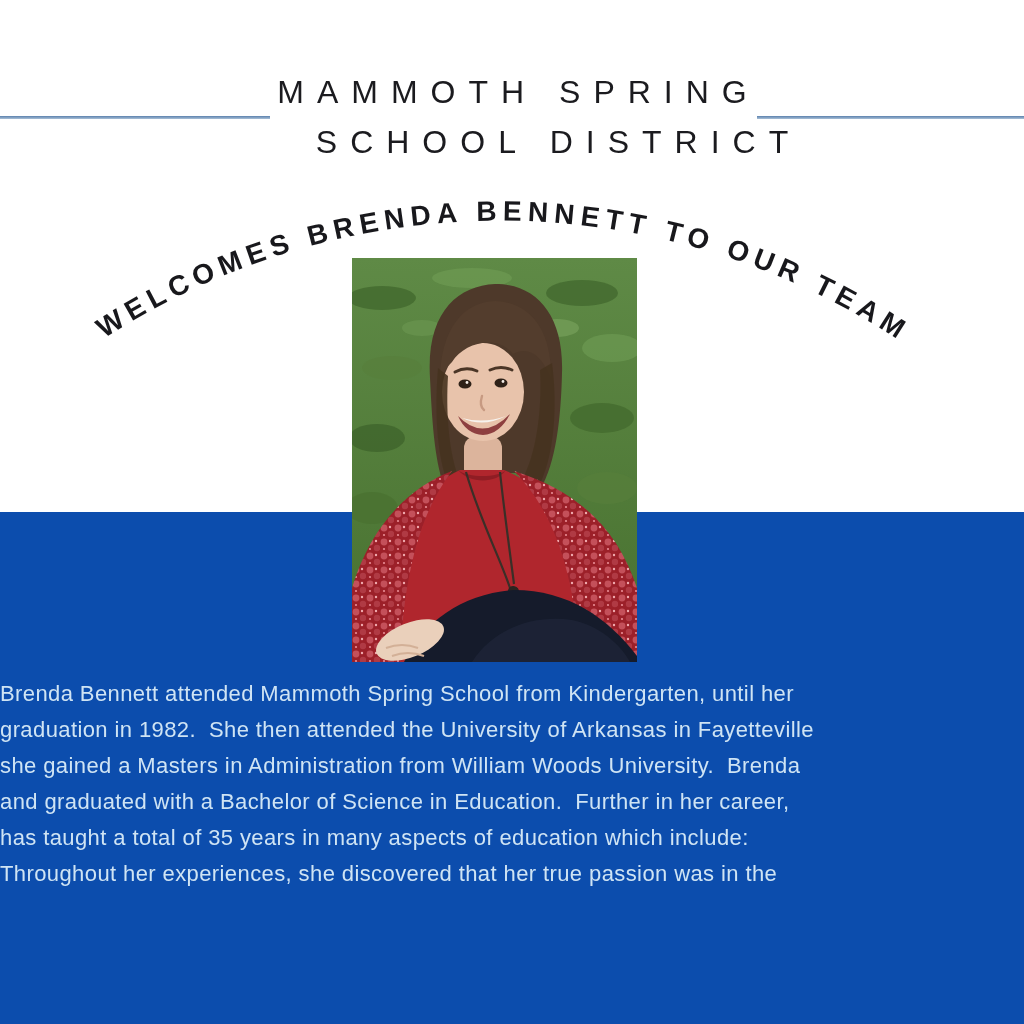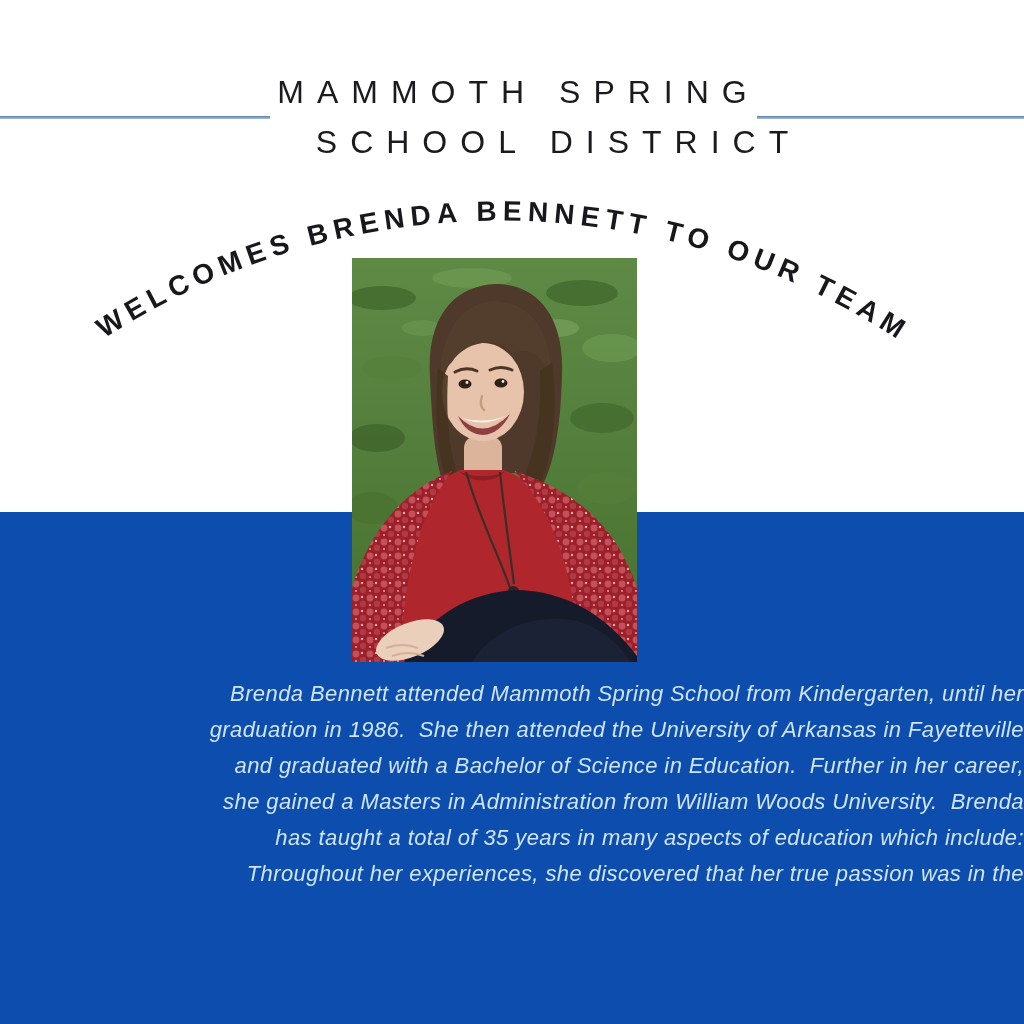--- a/index.html
+++ b/index.html
@@ -43,22 +43,22 @@
   }
   
   .photo{
     position:absolute;left:352px;top:258px;width:285px;height:404px;
     overflow:hidden;
   }
   .photo svg{display:block;}
   
   .bio{
     position:absolute;left:0;top:676px;width:1024px;
-    text-align:right;color:var(--body-text);
-    font-size:22px;line-height:36px;letter-spacing:0.4px;font-style:italic;
+    text-align:left;color:var(--body-text);
+    font-size:22px;line-height:36px;letter-spacing:0.4px;
   }
   .bio-line{white-space:pre;}
 </style>
 </head>
 <body>
 
 <div class="poster">
 
   <div class="divider left"></div>
   <div class="divider right"></div>
@@ -155,20 +155,20 @@
           <ellipse cx="58" cy="382" rx="36" ry="17" fill="#ead0bb" transform="rotate(-22 58 382)"></ellipse>
           <path d="M 34 390 Q 50 384 66 390" stroke="#d3b097" stroke-width="2" fill="none"></path>
           <path d="M 40 398 Q 56 392 72 398" stroke="#d3b097" stroke-width="2" fill="none"></path>
         </g>
       </g>
     </svg>
   </div>
 
   <div class="bio">
     <div class="bio-line">Brenda Bennett attended Mammoth Spring School from Kindergarten, until her</div>
-    <div class="bio-line">graduation in 1986.  She then attended the University of Arkansas in Fayetteville</div>
+    <div class="bio-line">graduation in 1982.  She then attended the University of Arkansas in Fayetteville</div>
+    <div class="bio-line">she gained a Masters in Administration from William Woods University.  Brenda</div>
     <div class="bio-line">and graduated with a Bachelor of Science in Education.  Further in her career,</div>
-    <div class="bio-line">she gained a Masters in Administration from William Woods University.  Brenda</div>
     <div class="bio-line">has taught a total of 35 years in many aspects of education which include:</div>
     <div class="bio-line">Throughout her experiences, she discovered that her true passion was in the</div>
   </div>
 
 </div>
 
 </body></html>

